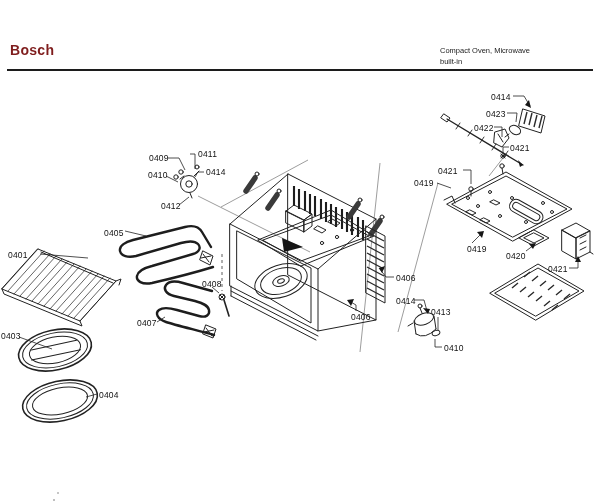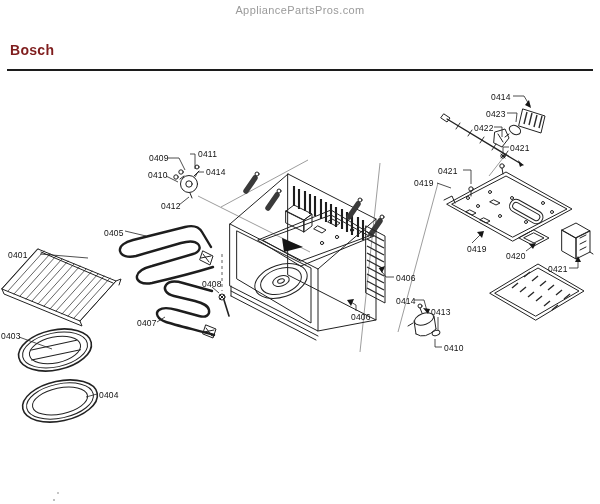--- a/index.html
+++ b/index.html
@@ -22,22 +22,25 @@
   svg .post{stroke:#3a3a3a;stroke-width:5.5;stroke-linecap:round;}
   svg .dash{stroke:#333;stroke-width:0.8;fill:none;stroke-dasharray:3 3;}
   svg text{font-family:"Liberation Sans",sans-serif;font-size:8.5px;fill:#101010;letter-spacing:0.2px;}
   .tick{position:absolute;background:#b3b3b3;border-radius:50%;}
 </style>
 </head>
 <body>
 
 <div class="page">
 
-  <div class="watermark">AppliancePartsPros.com</div>
   <div class="brand">Bosch</div>
+  <div class="model">
+    <div>Compact Oven, Microwave</div>
+    <div>built-in</div>
+  </div>
   <div class="rule"></div>
 
   <svg class="diagram" width="600" height="504" viewBox="0 0 600 504" xmlns="http://www.w3.org/2000/svg">
 
     <g>
       <path class="thin" d="M198,196 L310,252"></path>
       <path class="thin" d="M308,160 L221,207"></path>
       <path class="thin" d="M380,163 L360,352"></path>
       <path class="thin" d="M438,183 L398,332"></path>
       <path class="thin" d="M503,158 L489,176"></path>

